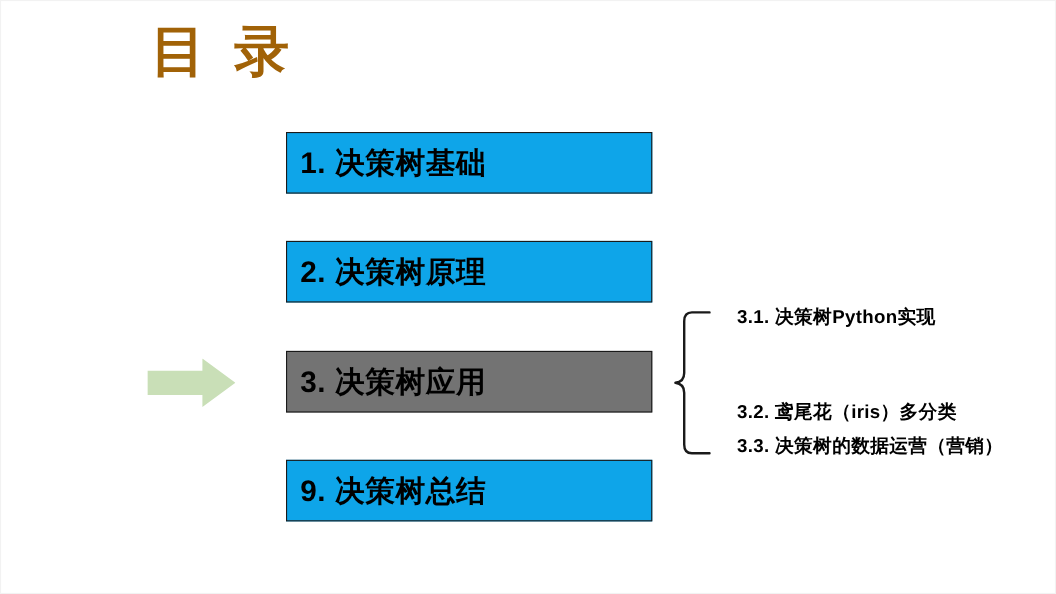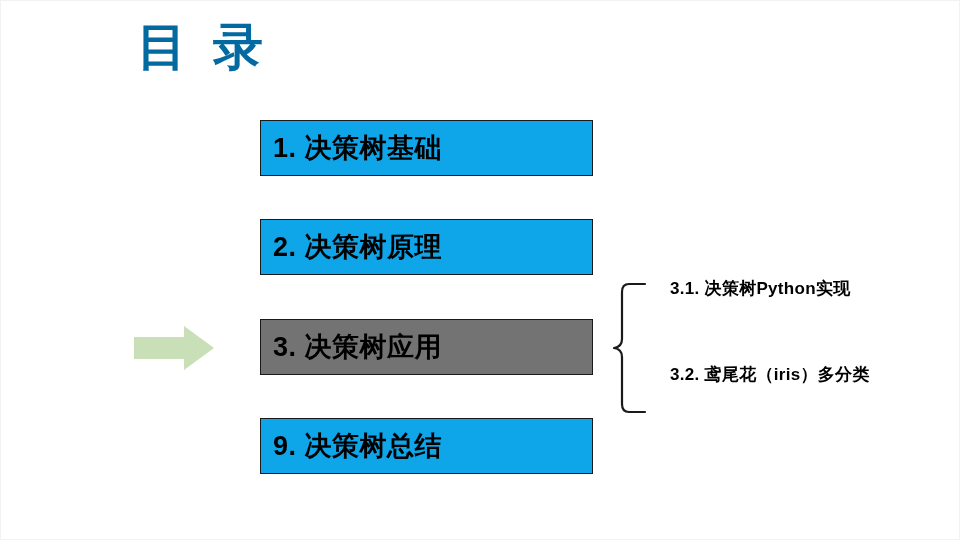--- a/index.html
+++ b/index.html
@@ -21,21 +21,21 @@
   }
 
   
   .slide-title {
     position: absolute;
     left: 136px;
     top: 16px;
     font-size: 50px;
     font-weight: bold;
     letter-spacing: 6px;
-    color: #0369a1;
+    color: #a16207;
     line-height: 1.2;
     white-space: pre;
     text-align: center;
   }
 
   
   .outline-box {
     position: absolute;
     left: 259px;
     width: 333px;
@@ -150,16 +150,17 @@
   <div class="brace">
     <svg width="38" height="134" viewBox="0 0 38 134" xmlns="http://www.w3.org/2000/svg">
       <path d="M 36 3 L 20 3 Q 13 3 13 11 L 13 58 Q 13 66 5 67 Q 13 68 13 76 L 13 123 Q 13 131 20 131 L 36 131" fill="none" stroke="#1a1a1a" stroke-width="2.2" stroke-linecap="round" stroke-linejoin="round"></path>
     </svg>
   </div>
 
   <div class="sub-item" id="sub-1">3.1. 决策树Python实现</div>
 
   <div class="sub-item" id="sub-2">3.2. 鸢尾花（iris）多分类</div>
 
+  <div class="sub-item" id="sub-3">3.3. 决策树的数据运营（营销）</div>
 
 
 
 </div>
 
 </body></html>

